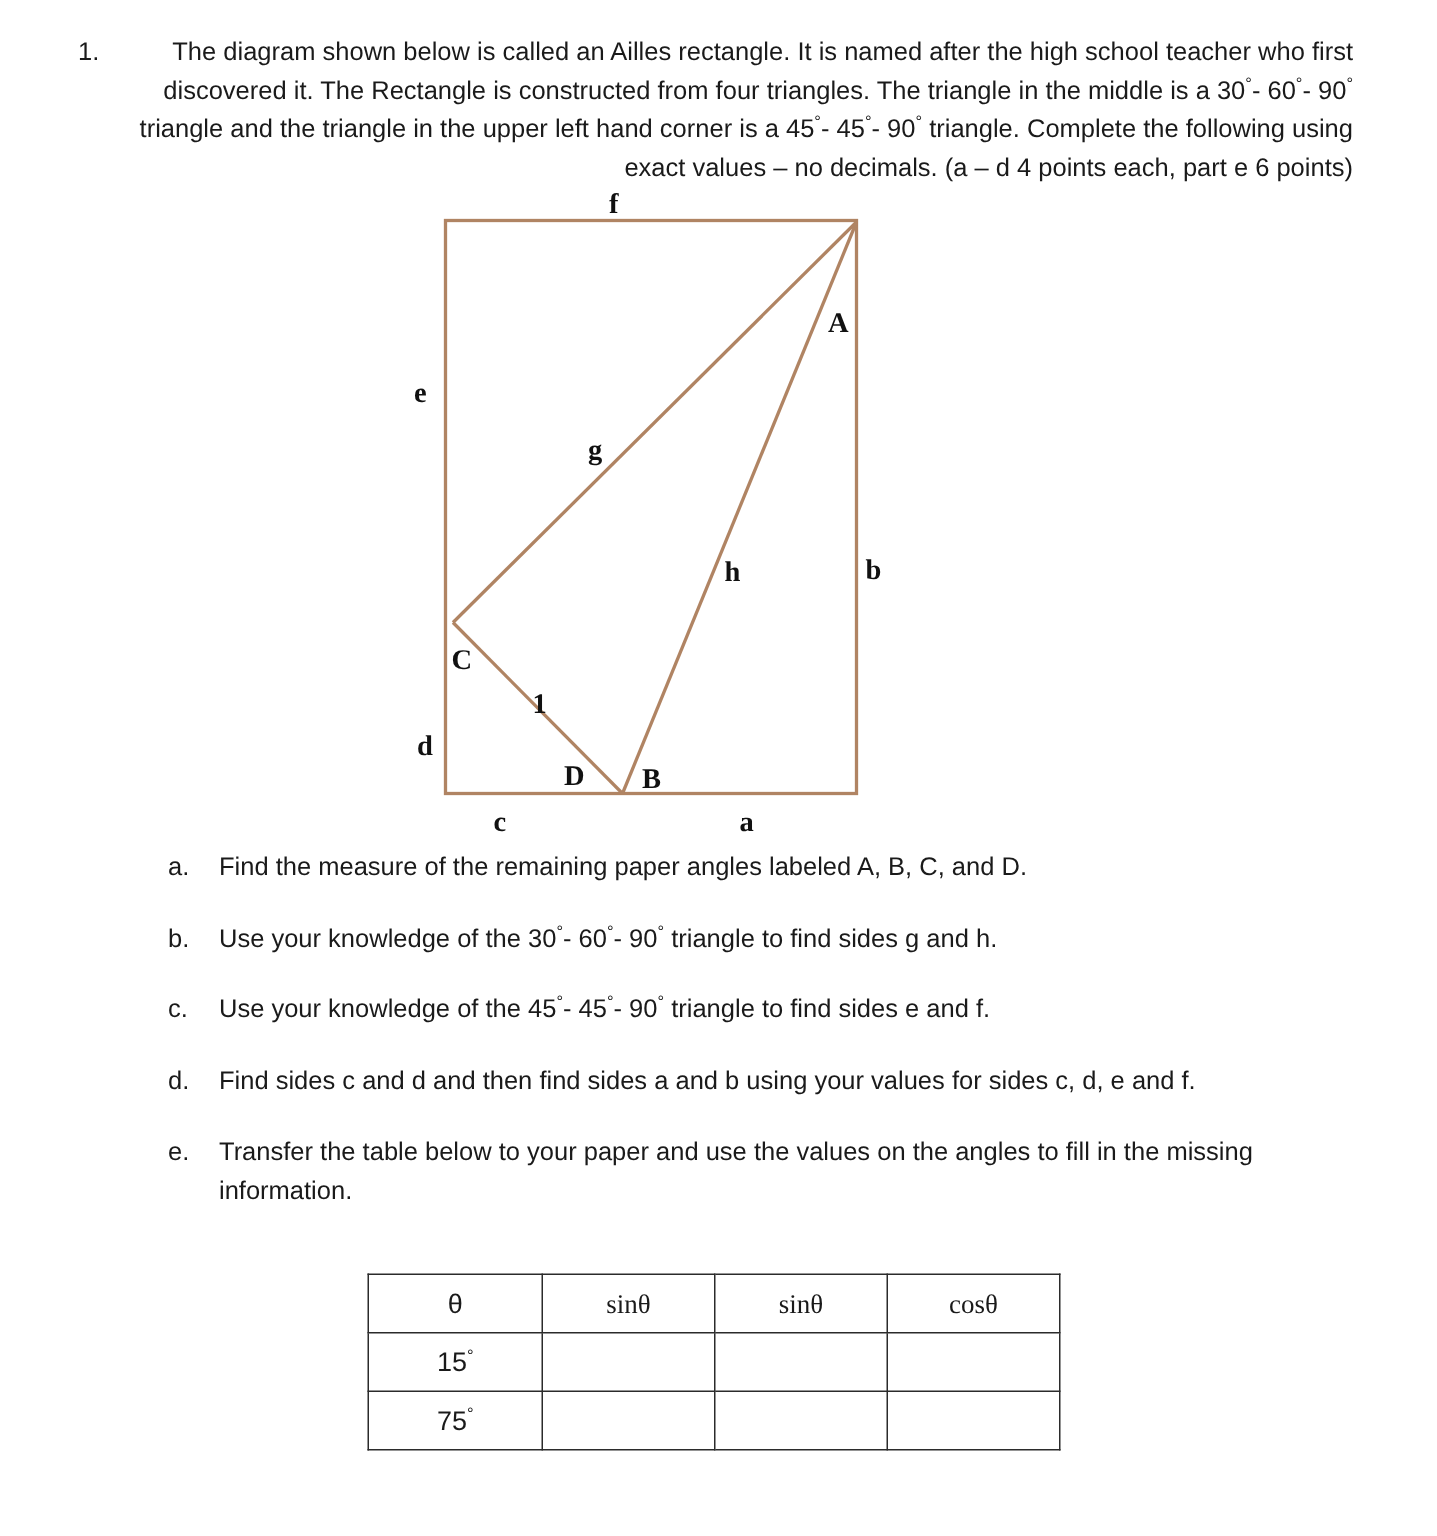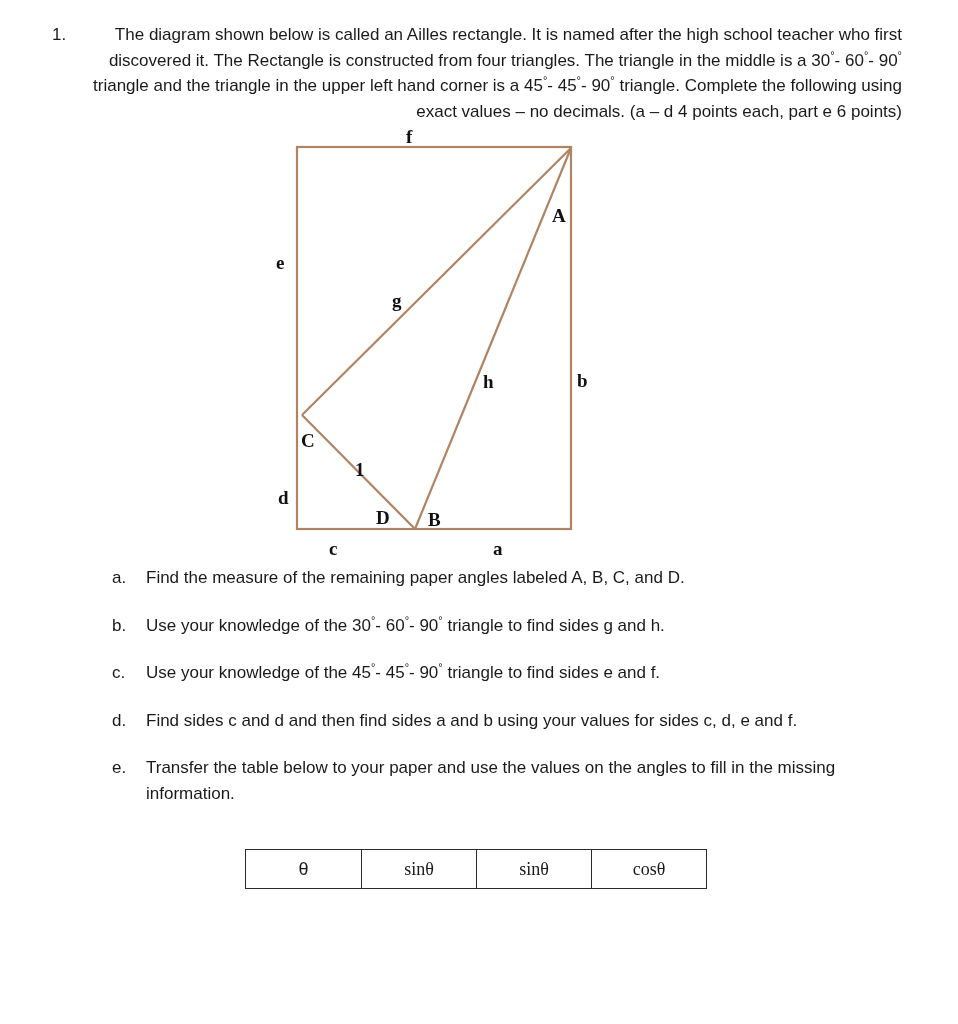--- a/index.html
+++ b/index.html
@@ -179,14 +179,26 @@
 </div>
 
 <table id="trig-table">
   <tbody>
       <tr>
     <th class="col-theta">θ</th>
     <th class="col-val">sinθ</th>
     <th class="col-val">sinθ</th>
     <th class="col-val">cosθ</th>
   </tr>
+  <tr>
+    <td>15<span class="tdeg">°</span></td>
+    <td></td>
+    <td></td>
+    <td></td>
+  </tr>
+  <tr>
+    <td>75<span class="tdeg">°</span></td>
+    <td></td>
+    <td></td>
+    <td></td>
+  </tr>
 </tbody>
   </table>
 
 </body></html>

